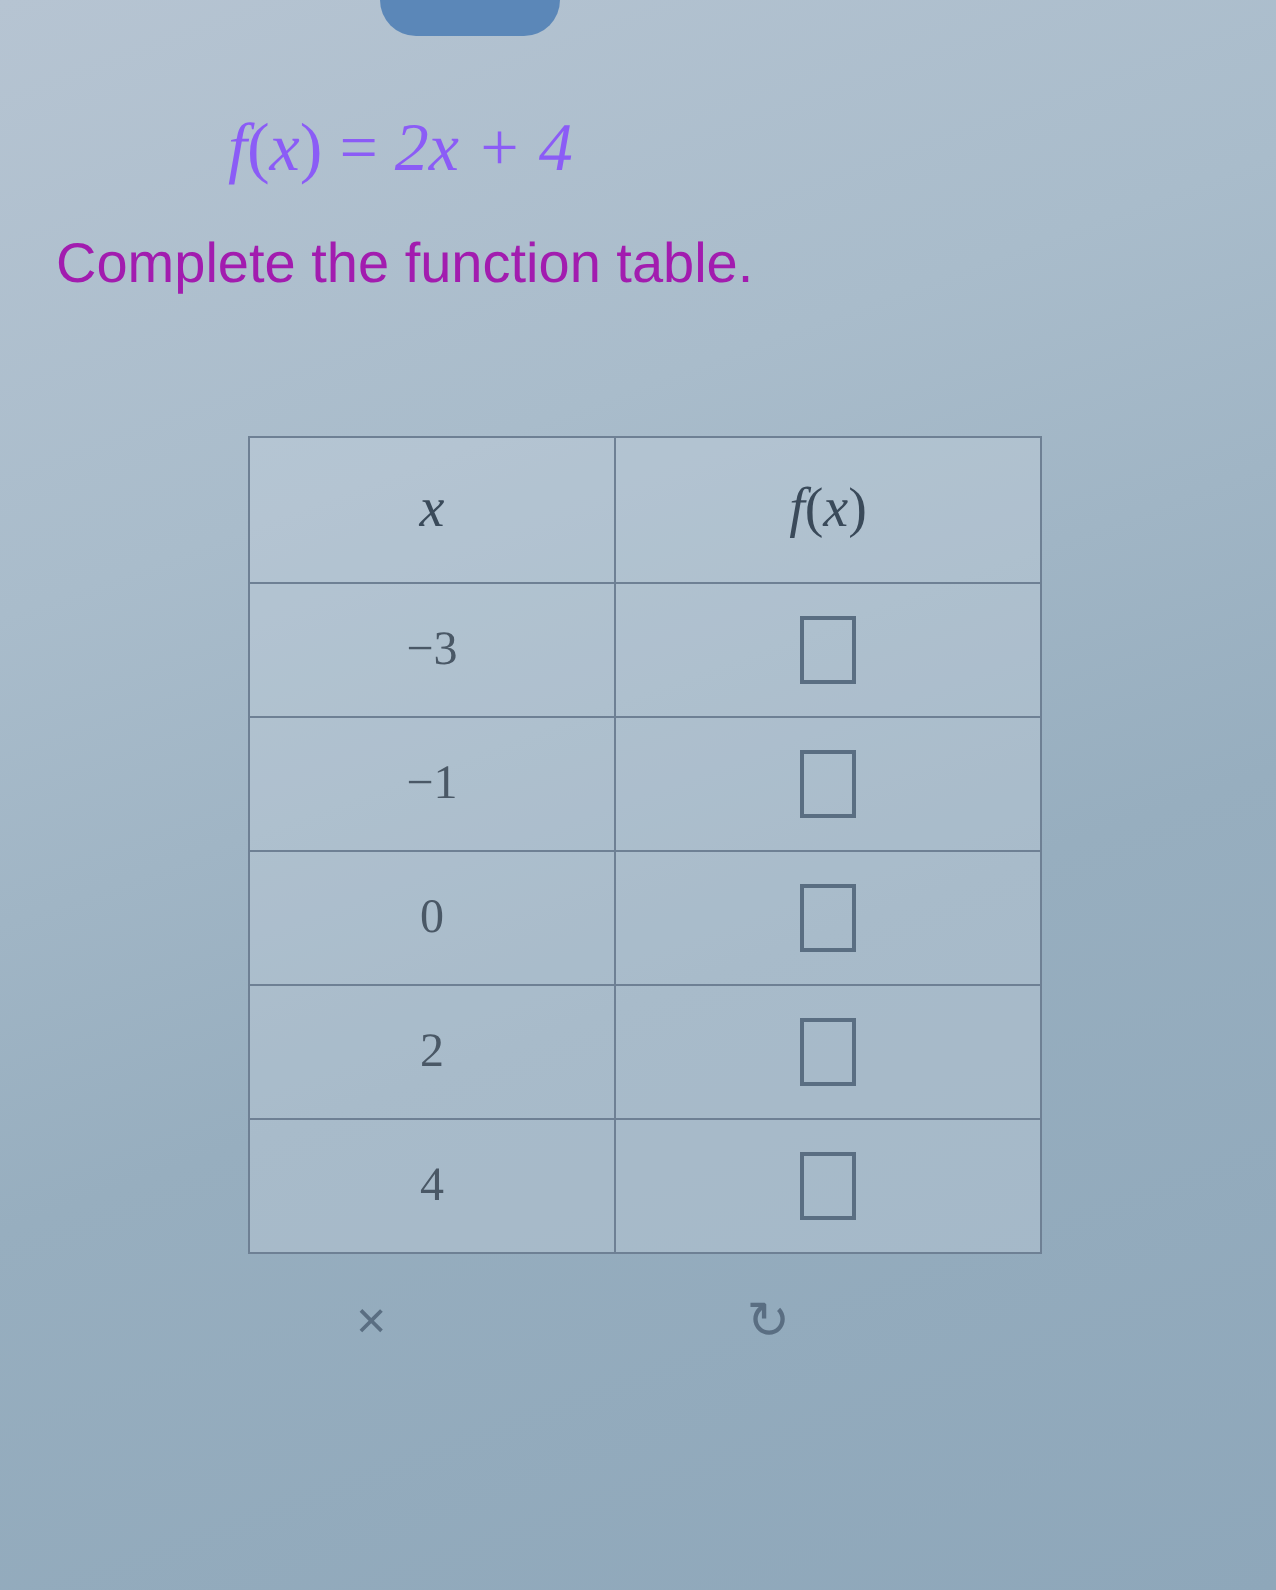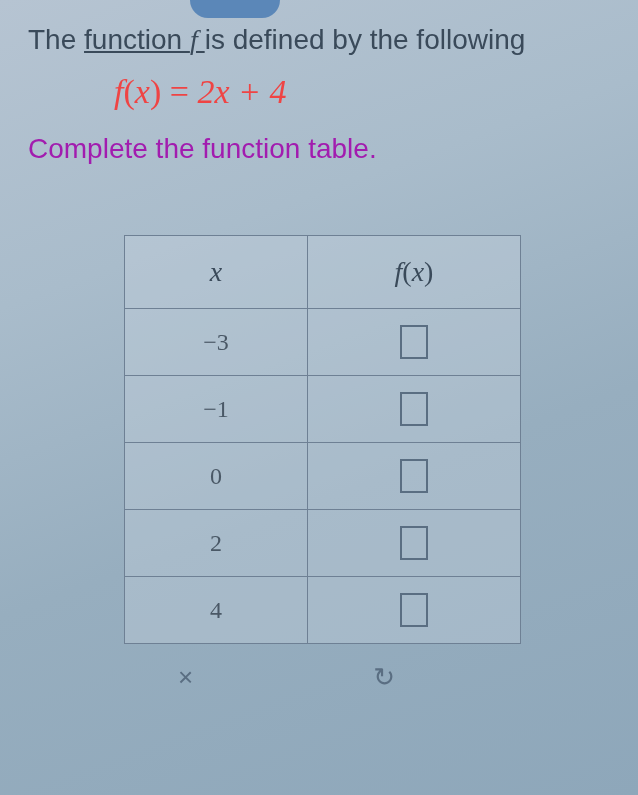--- a/index.html
+++ b/index.html
@@ -25,22 +25,22 @@
   .intro .u {
     text-decoration: underline;
   }
   .intro .f {
     font-style: italic;
     font-family: 'Times New Roman', Times, serif;
   }
   .eq {
     font-family: 'Times New Roman', Times, serif;
     font-size: 34px;
-    color: #ef4444;
-    margin: 14px 0 22px 86px;
+    color: #8b5cf6;
+    margin: 36px 0 22px 86px;
   }
   .eq .f { font-style: italic; }
   .eq .x { font-style: italic; }
   .instr {
     font-size: 28px;
     color: #a21caf;
     margin-bottom: 70px;
   }
   .table-wrap {
     margin-left: 96px;
@@ -99,23 +99,20 @@
     border-bottom-right-radius: 18px;
   }
   .page { position: relative; }
 </style>
 </head>
 <body>
 
 <div class="page">
   <div class="tab-blob"></div>
 
-  <div class="intro">
-    <span>The </span><span class="u"><span>function </span><span class="f">f </span></span><span>is defined by the following</span>
-  </div>
 
   <div class="eq">
     <span class="f">f</span><span>(</span><span class="x">x</span><span>)</span><span> = </span><span class="x">2x + 4</span>
   </div>
 
   <div class="instr">Complete the function table.</div>
 
   <div class="table-wrap">
     <table class="ft">
       <thead>

